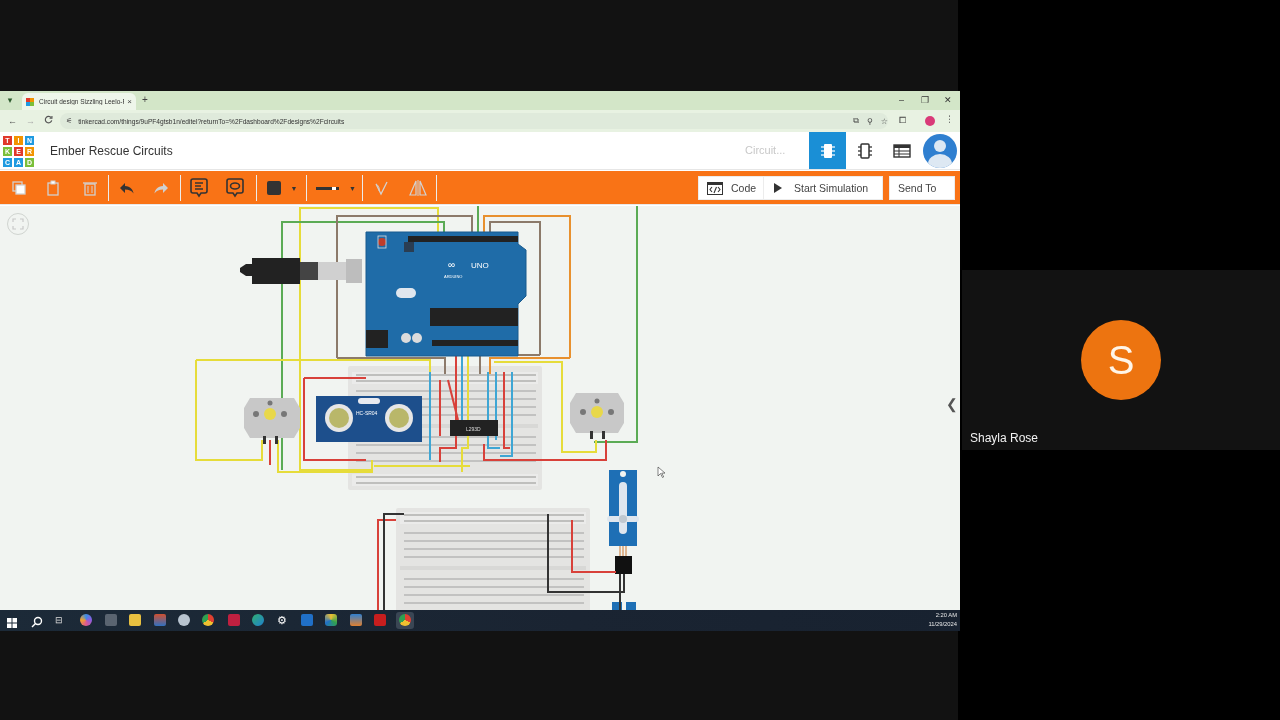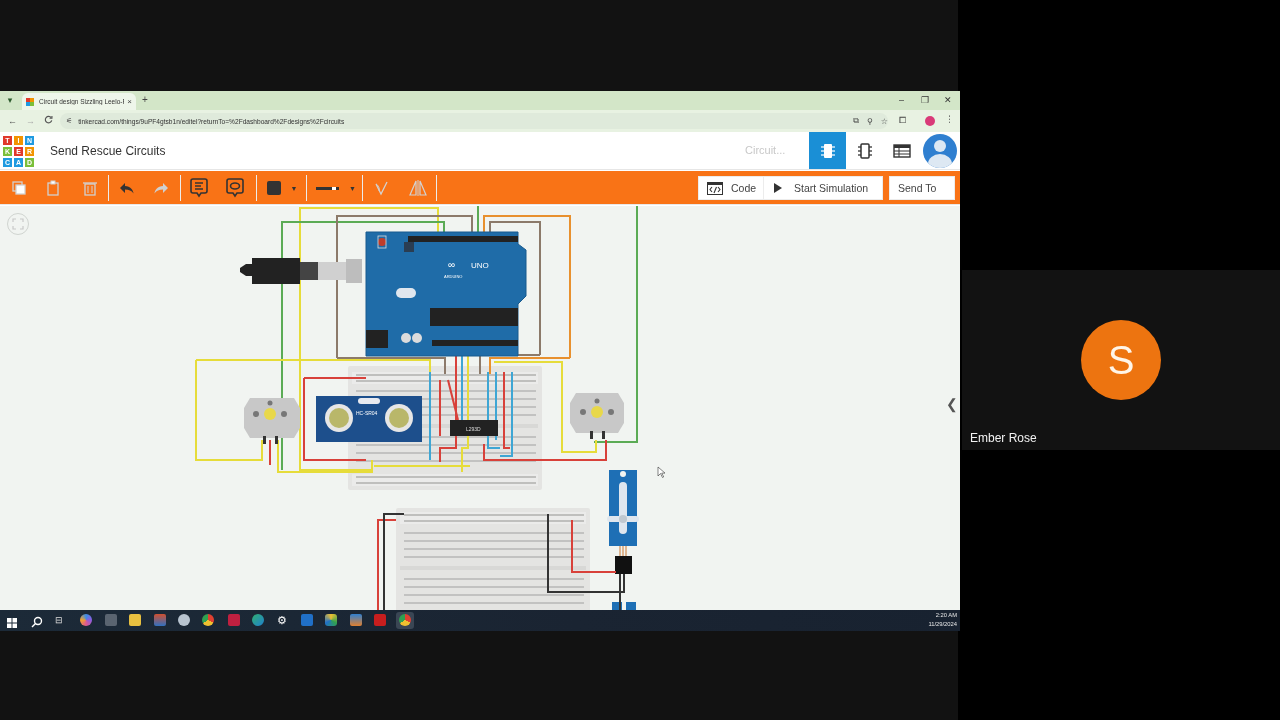--- a/index.html
+++ b/index.html
@@ -118,21 +118,21 @@
         <i style="background:#e0392b">T</i>
         <i style="background:#f29400">I</i>
         <i style="background:#1f9ae0">N</i>
         <i style="background:#7bbf3a">K</i>
         <i style="background:#e0392b">E</i>
         <i style="background:#f29400">R</i>
         <i style="background:#1f9ae0">C</i>
         <i style="background:#1f9ae0">A</i>
         <i style="background:#7bbf3a">D</i>
       </div>
-      <div class="design-title">Send Rescue Circuits</div>
+      <div class="design-title">Ember Rescue Circuits</div>
       <div class="saving">Circuit...</div>
 
       <div class="view-btn active" style="left:809px">
         <svg width="16" height="18" viewBox="0 0 16 18">
           <rect x="4" y="2" width="8" height="14" rx="1" fill="#fff"></rect>
           <g stroke="#fff" stroke-width="1.2">
               <line x1="1" y1="5" x2="4" y2="5"></line>
               <line x1="1" y1="9" x2="4" y2="9"></line>
               <line x1="1" y1="13" x2="4" y2="13"></line>
               <line x1="12" y1="5" x2="15" y2="5"></line>
@@ -462,15 +462,15 @@
       <span style="position:absolute;left:3px;top:2px;width:12px;height:12px;border-radius:50%;background:conic-gradient(#e04030 0 33%,#f0c030 0 66%,#30a050 0)"></span>
     </div>
     <div class="tk-clock">
       <div>2:20 AM</div>
       <div>11/29/2024</div>
     </div>
   </div>
 
   <div class="participant">
     <div class="p-avatar">S</div>
-    <div class="p-name">Ember Rose</div>
+    <div class="p-name">Shayla Rose</div>
   </div>
 </div>
 
 </body></html>

